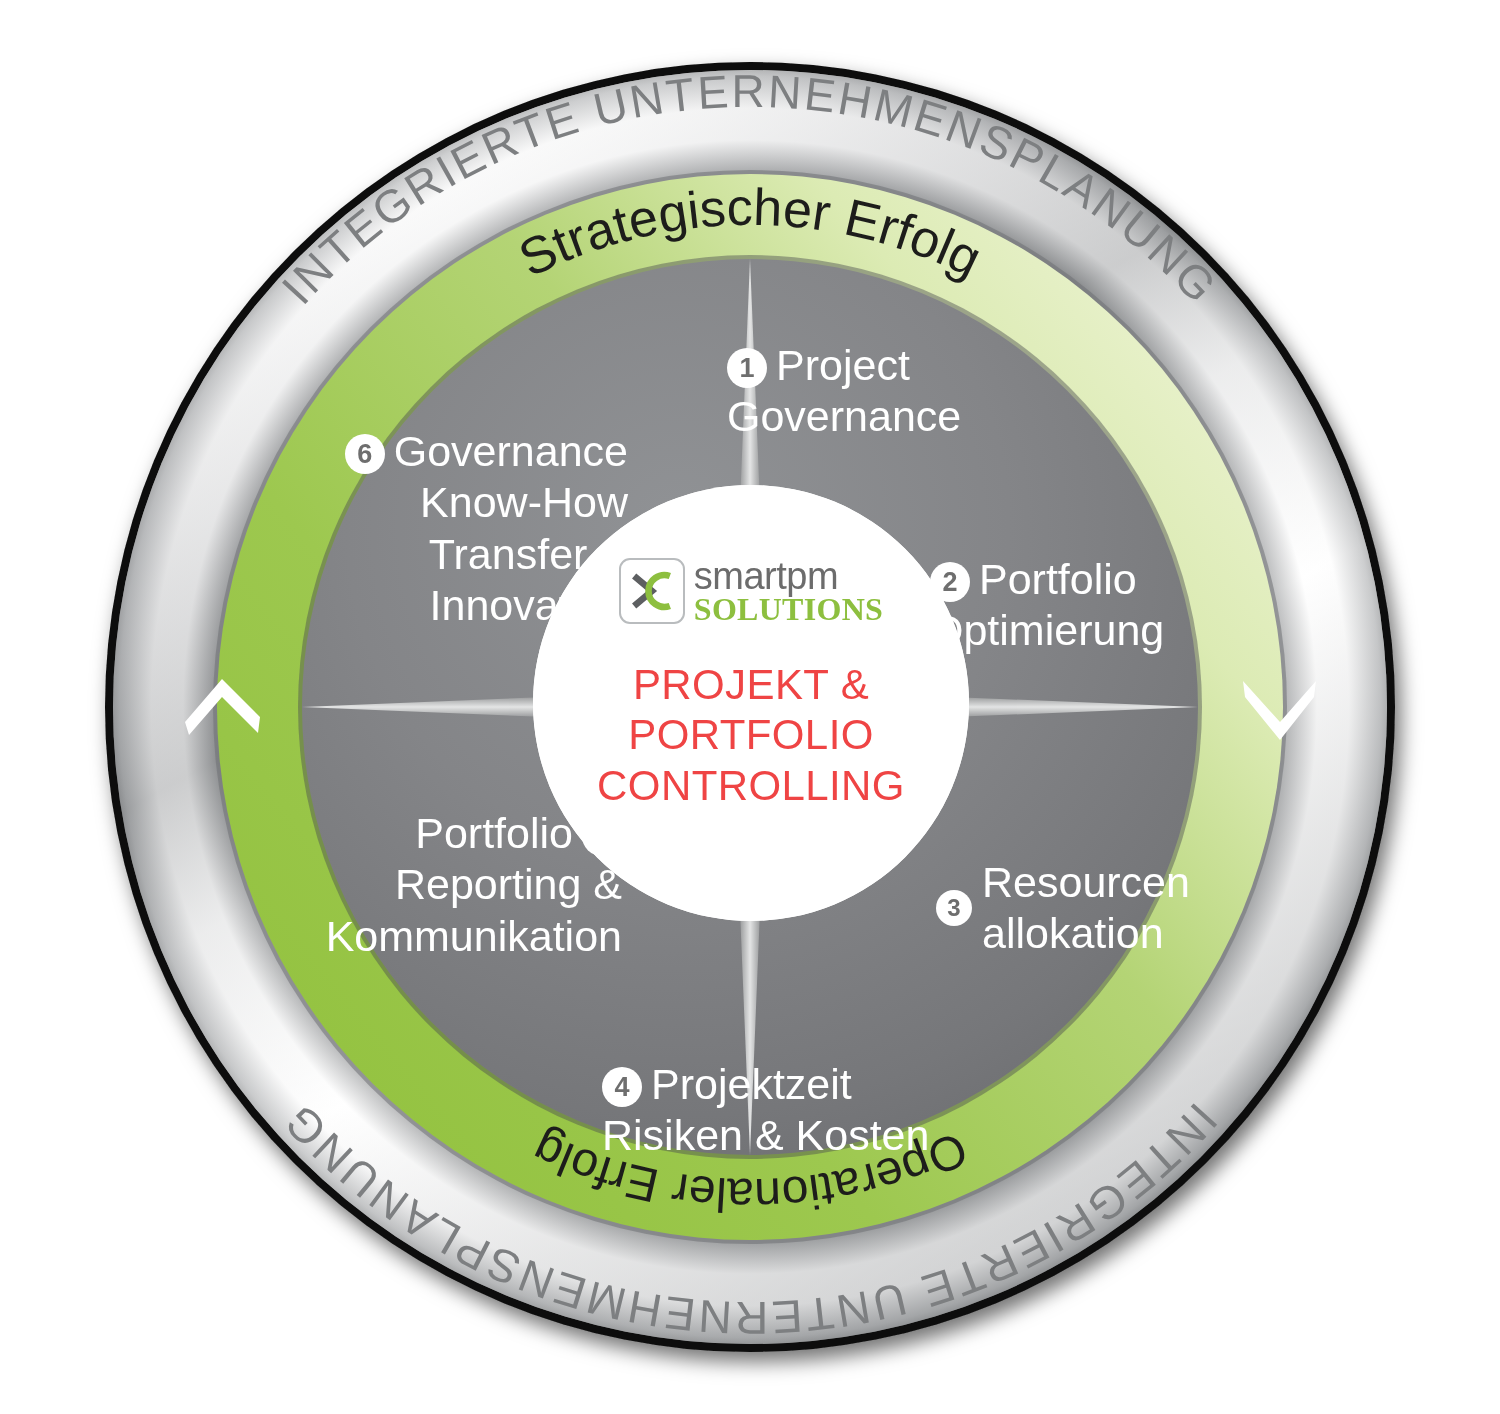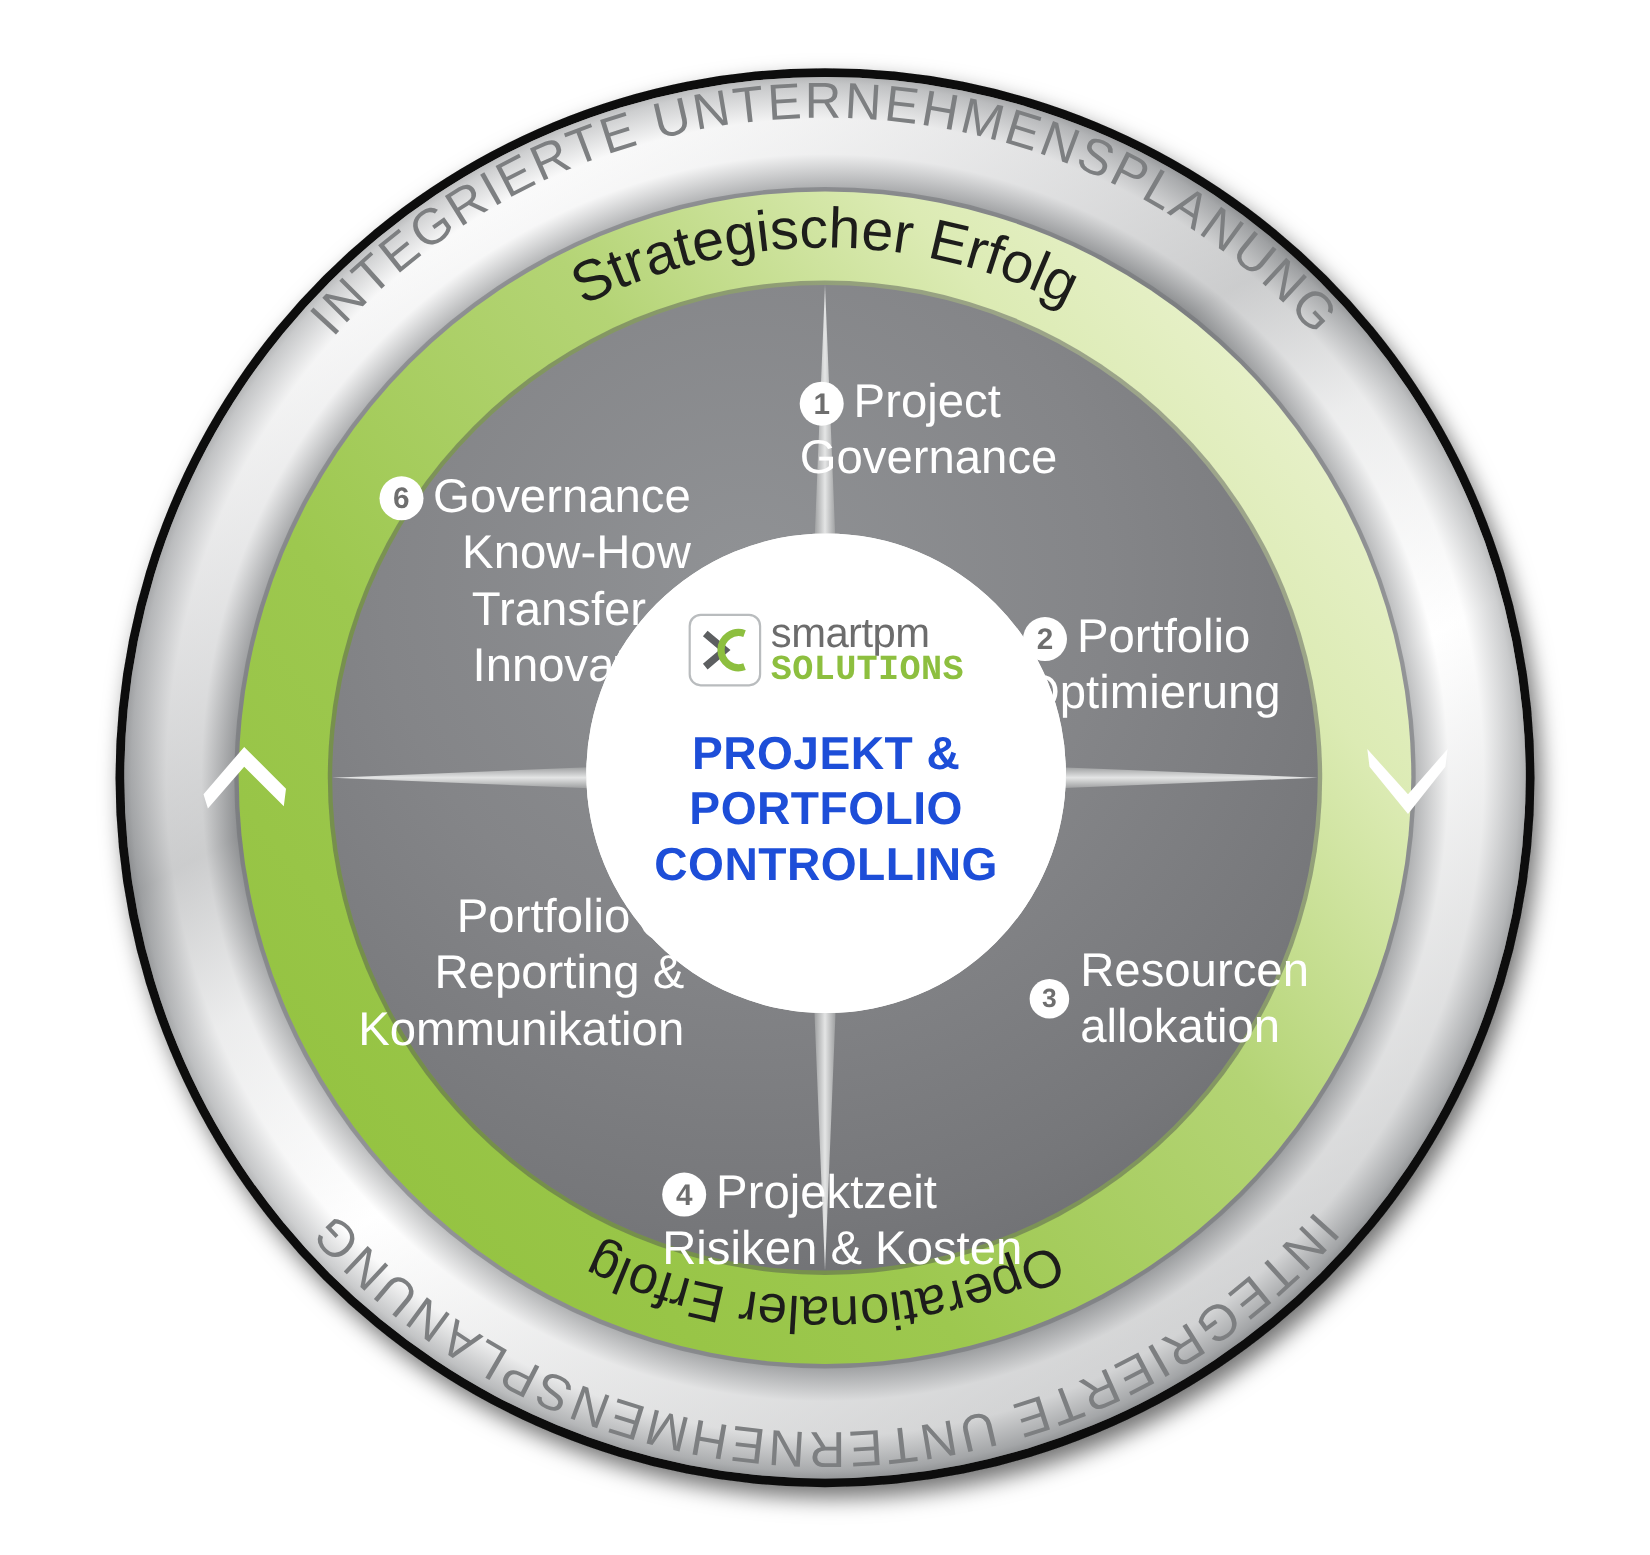--- a/index.html
+++ b/index.html
@@ -120,35 +120,35 @@
   }
   #logo .smartpm {
     font-family: "Liberation Sans", sans-serif;
     font-size: 38px;
     color: #6c6c6c;
     letter-spacing: -0.5px;
     font-weight: 400;
     display: block;
   }
   #logo .solutions {
-    font-family: Liberation Mono, monospace;
+    font-family: Liberation Serif, serif;
     font-size: 32px;
     color: #8dbf3f;
     font-weight: 700;
     letter-spacing: 0.3px;
     display: block;
     margin-top: -2px;
   }
 
   #hubtitle {
     margin-top: 36px;
     font-family: "Liberation Sans", sans-serif;
     font-size: 42px;
-    font-weight: 700;
-    color: #1d4ed8;
+    font-weight: 400;
+    color: #ef4444;
     line-height: 1.20;
     letter-spacing: 0.4px;
     white-space: pre-line;
   }
 </style>
 </head>
 <body>
 
 <div id="stage">
 

